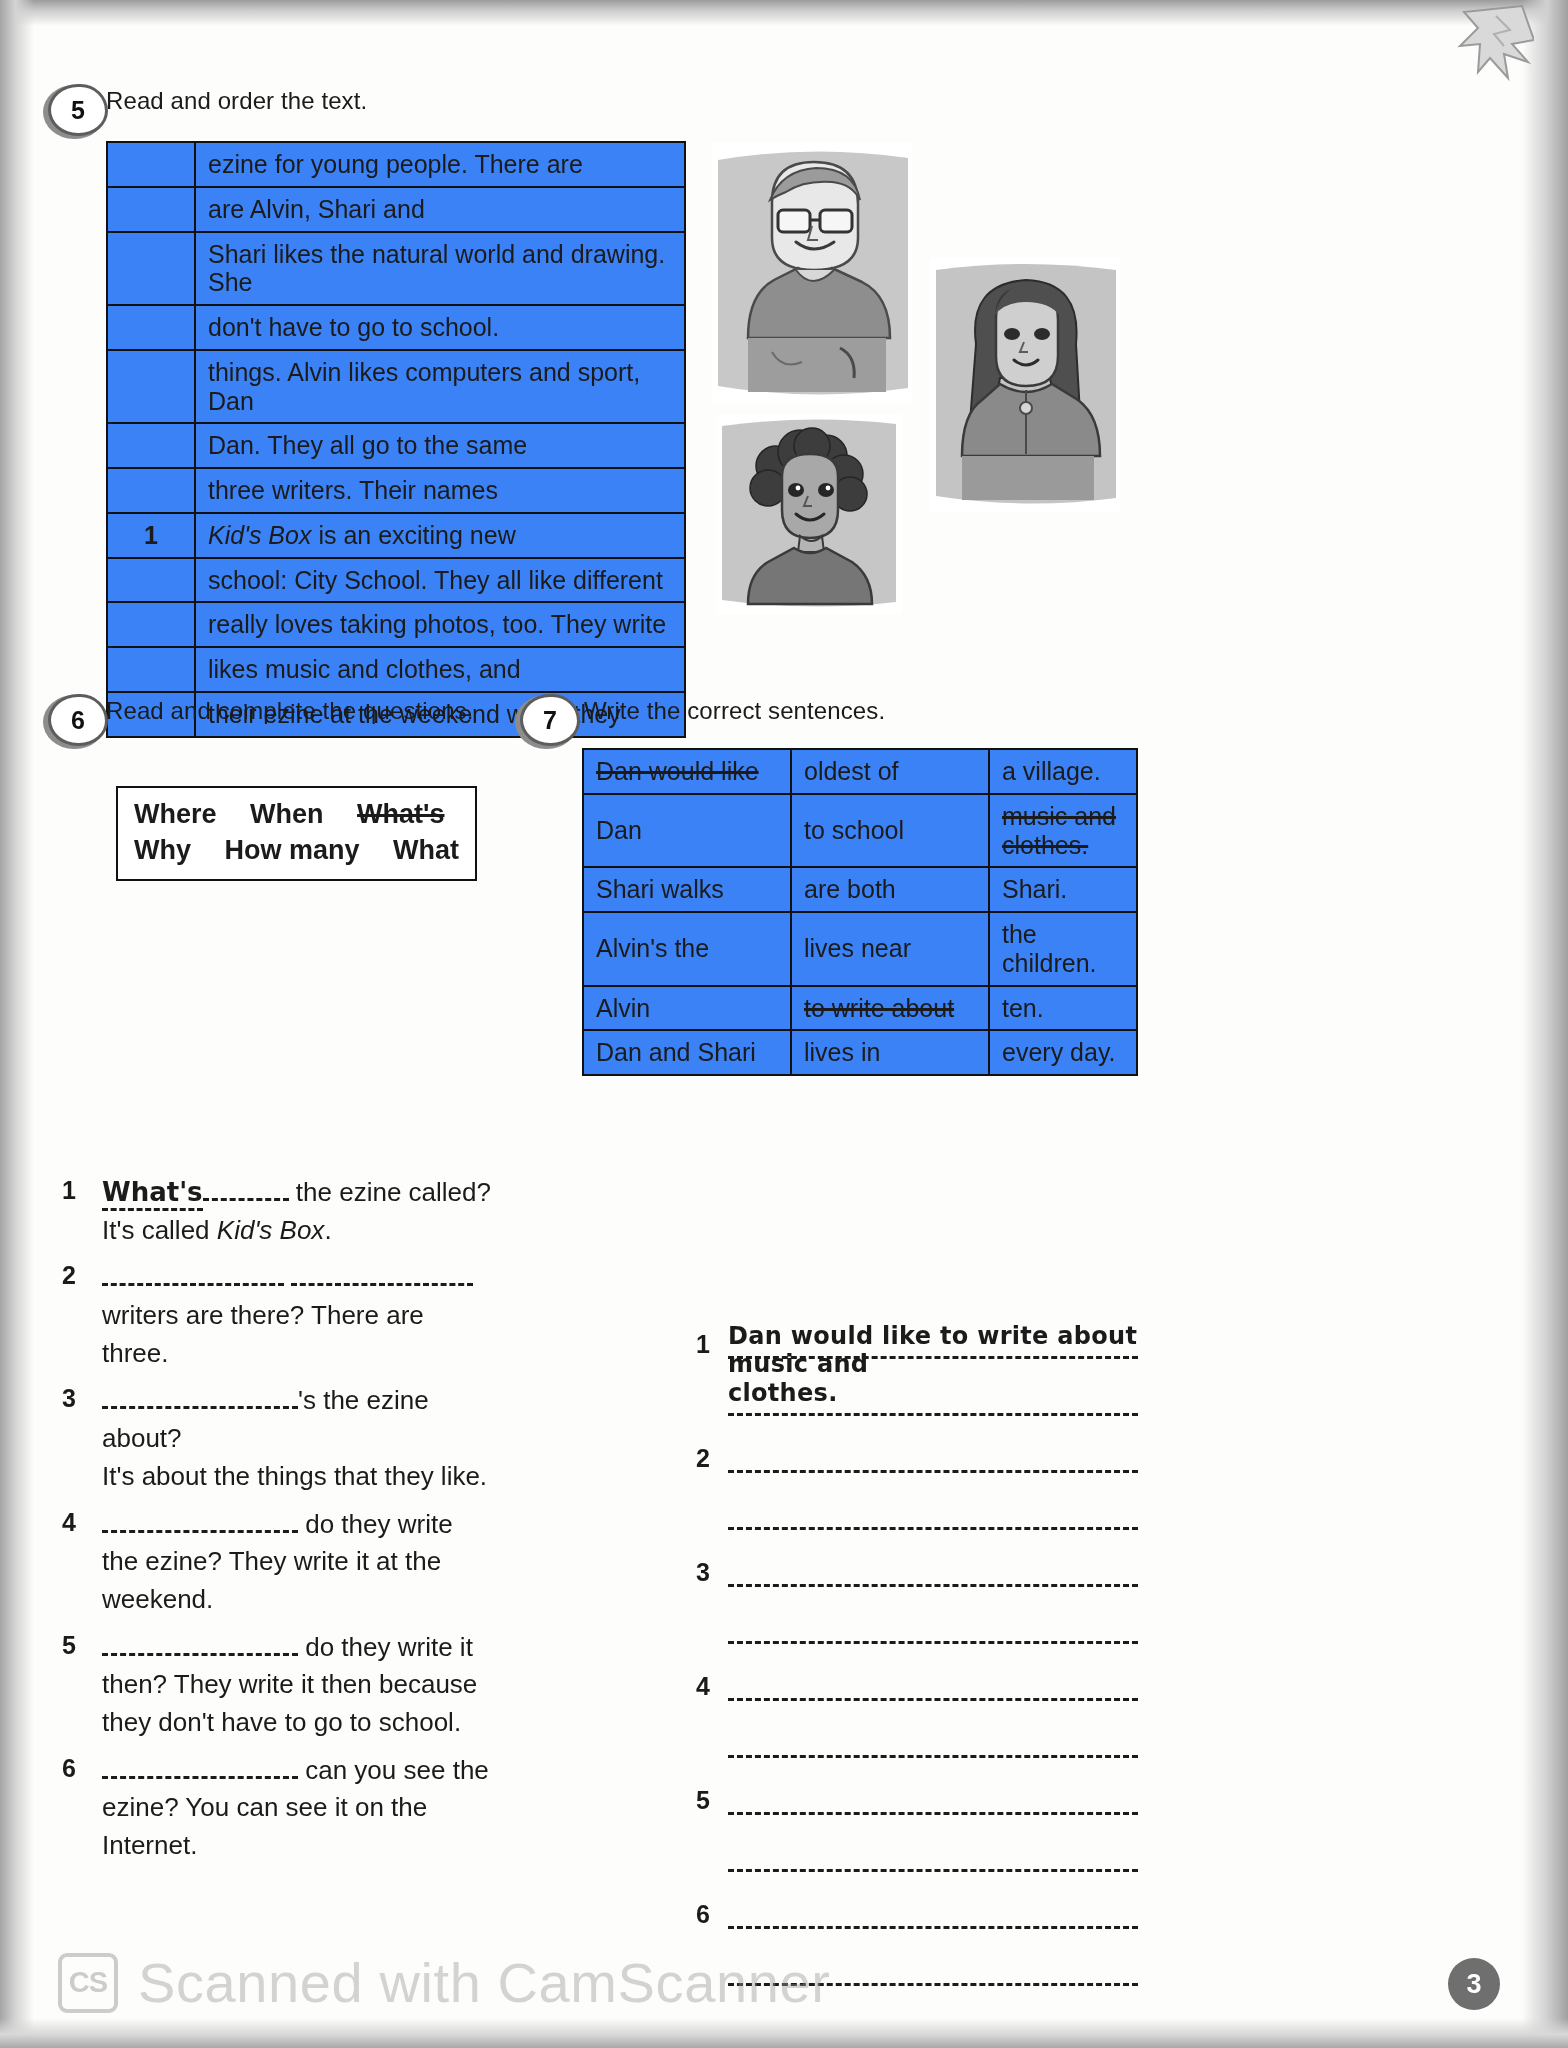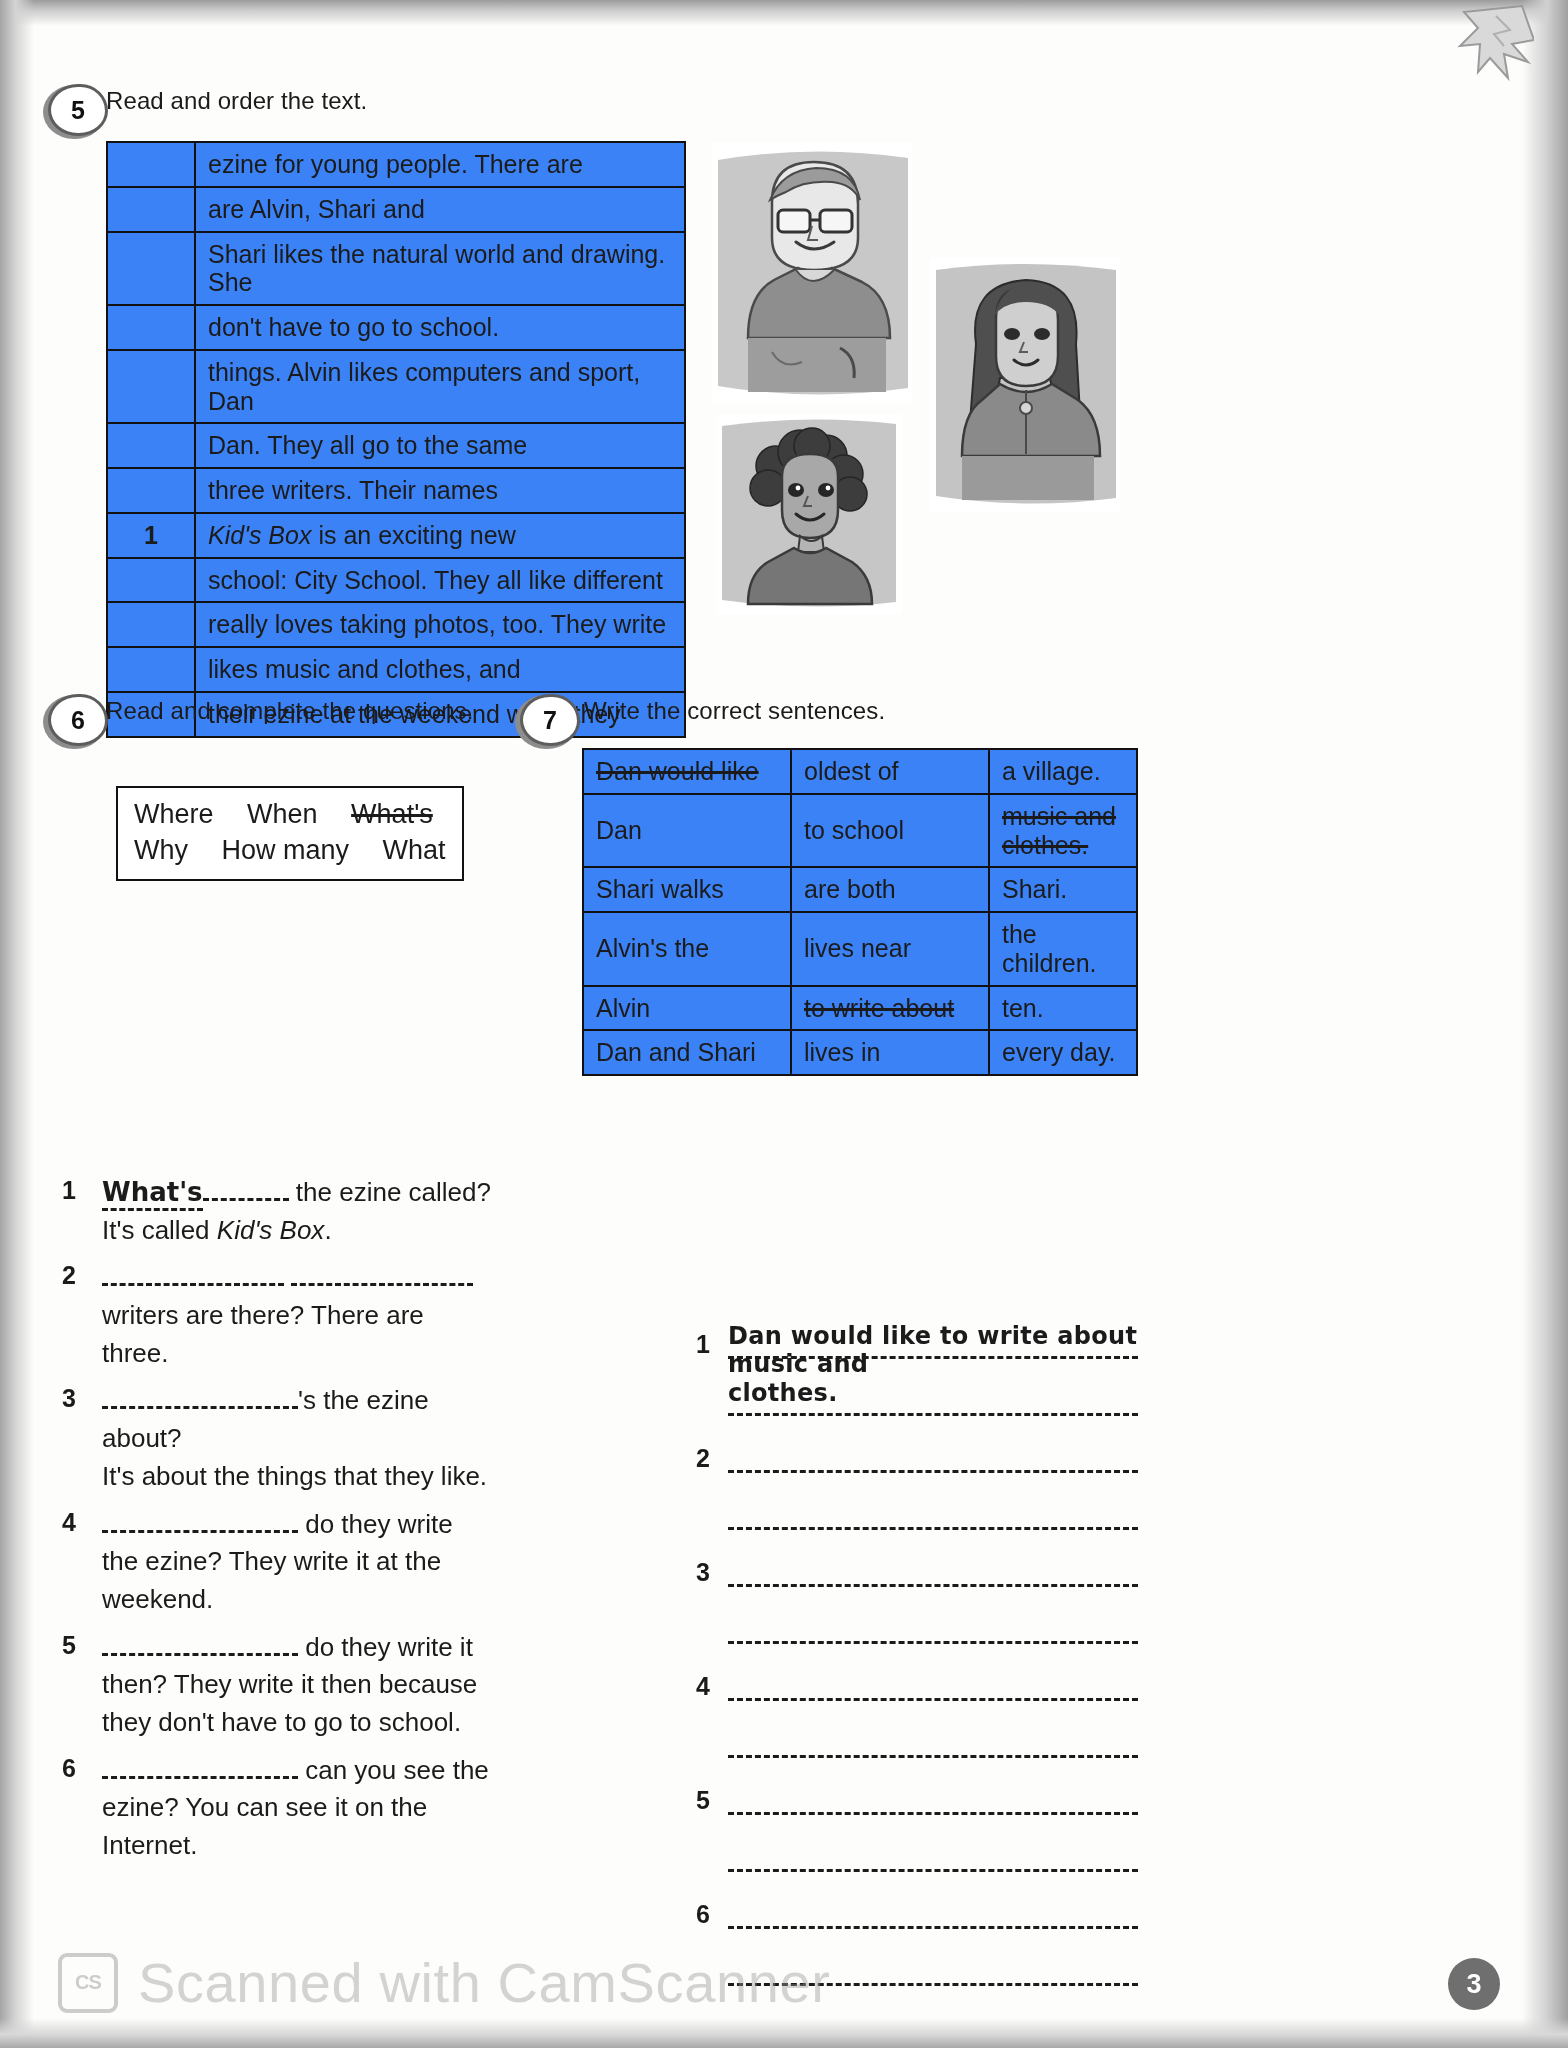--- a/index.html
+++ b/index.html
@@ -88,21 +88,21 @@
   }
   em.bookname { font-style: italic; }
 
   
   .wordbank {
     position: absolute;
     border: 2.5px solid #111;
     background: #fff;
     padding: 9px 16px 11px 16px;
     font-size: 27px;
-    font-weight: normal;
+    font-weight: bold;
     line-height: 1.32;
     white-space: nowrap;
   }
   .wordbank .w { display: inline-block; margin-right: 26px; }
   .wordbank .w:last-child { margin-right: 0; }
 
   
   .qlist { position: absolute; }
   .qrow { position: relative; display: flex; margin-bottom: 6px; }
   .qnum {
@@ -155,21 +155,21 @@
   .cs-wm {
     position: absolute;
     display: flex; align-items: center;
     opacity: .42;
   }
   .cs-logo {
     width: 52px; height: 52px;
     border: 4px solid #8a8a8a;
     border-radius: 9px;
     display: flex; align-items: center; justify-content: center;
-    font-size: 20px; font-weight: bold; color: #8a8a8a;
+    font-size: 29px; font-weight: bold; color: #8a8a8a;
     letter-spacing: -1px;
     margin-right: 20px;
   }
   .cs-text {
     font-size: 56px;
     color: #9a9a9a;
     letter-spacing: .6px;
   }
 
   

